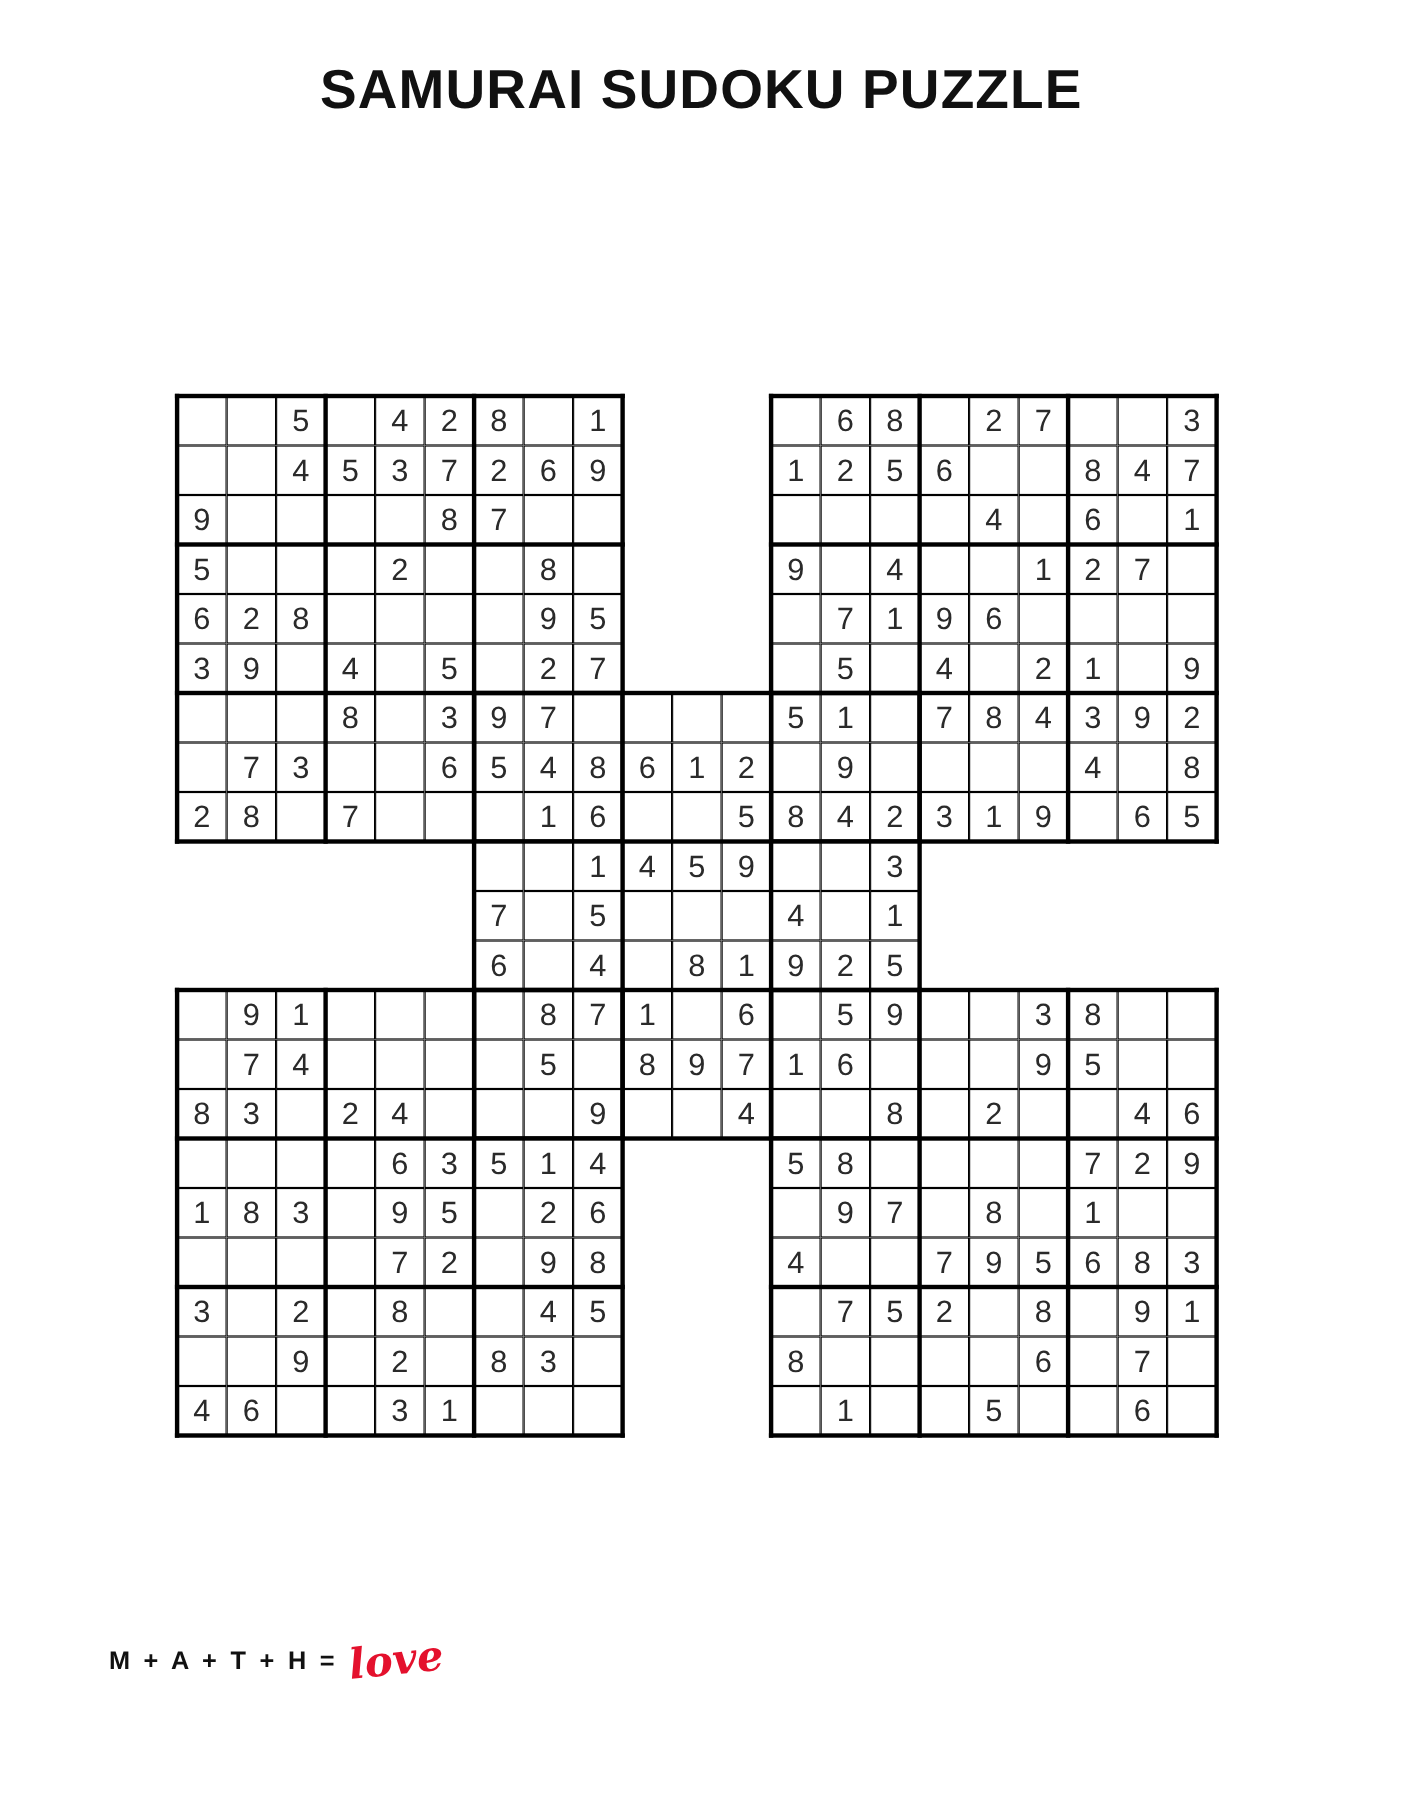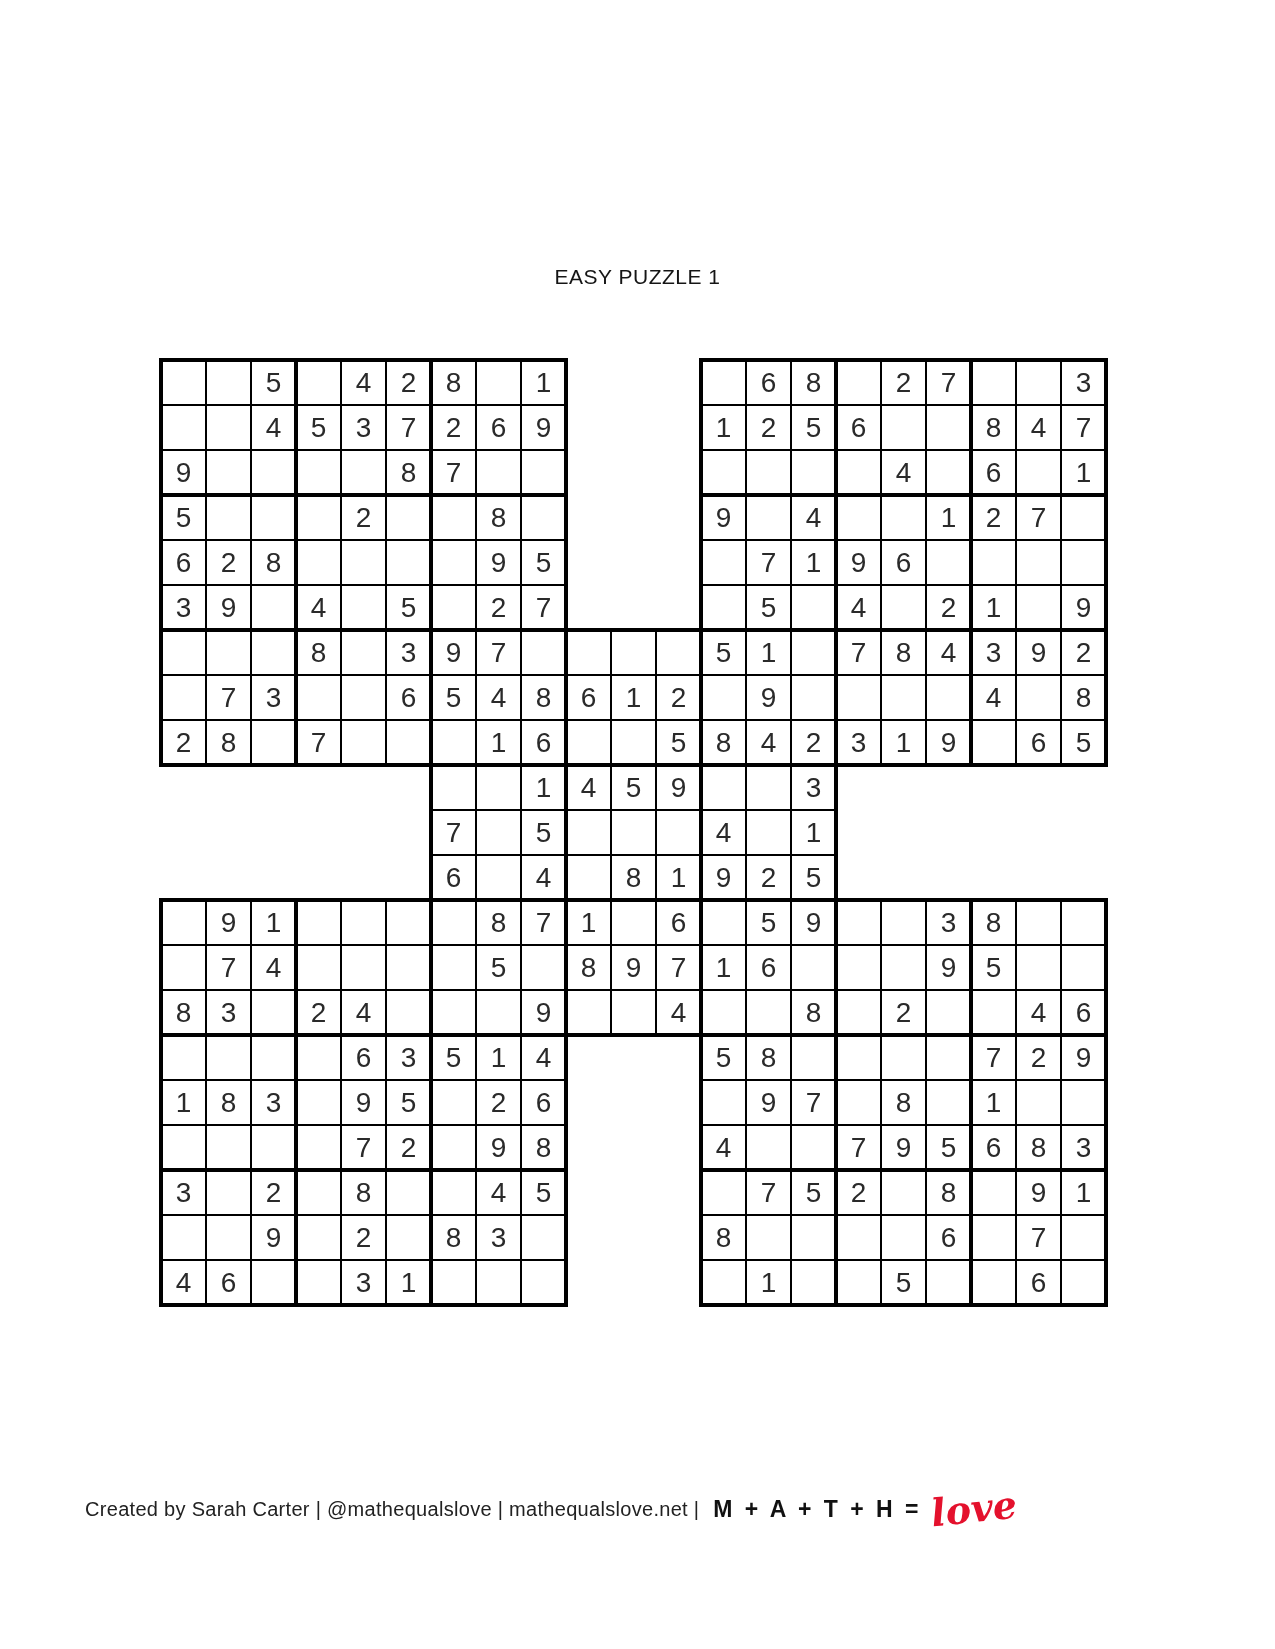--- a/index.html
+++ b/index.html
@@ -99,21 +99,21 @@
     font-size: 38px;
     color: #e4112d;
     transform: rotate(-6deg);
     line-height: 1;
   }
 </style>
 </head>
 <body>
 
 <div class="page">
-  <div class="puzzle-label">EASY PUZZLE 1</div>
+  <h1 class="title">SAMURAI SUDOKU PUZZLE</h1>
 
   <div class="board" id="board">
       <div class="cell" style="left: 0px; top: 0px;"></div>
       <div class="cell" style="left: 45px; top: 0px;"></div>
       <div class="cell" style="left: 90px; top: 0px;">5</div>
       <div class="cell" style="left: 135px; top: 0px;"></div>
       <div class="cell" style="left: 180px; top: 0px;">4</div>
       <div class="cell" style="left: 225px; top: 0px;">2</div>
       <div class="cell" style="left: 270px; top: 0px;">8</div>
       <div class="cell" style="left: 315px; top: 0px;"></div>
@@ -514,19 +514,18 @@
       <div class="thick h" style="top: 538px; left: 538px; width: 409px;"></div>
       <div class="thick v" style="left: 673px; top: 538px; height: 409px;"></div>
       <div class="thick h" style="top: 673px; left: 538px; width: 409px;"></div>
       <div class="thick v" style="left: 808px; top: 538px; height: 409px;"></div>
       <div class="thick h" style="top: 808px; left: 538px; width: 409px;"></div>
       <div class="thick v" style="left: 943px; top: 538px; height: 409px;"></div>
       <div class="thick h" style="top: 943px; left: 538px; width: 409px;"></div>
     </div>
 
   <div class="footer">
-    <span class="credit">Created by Sarah Carter | @mathequalslove | mathequalslove.net |</span>
     <span class="logo">
       <span class="logo-letters">M + A + T + H =</span>
       <span class="logo-love">love</span>
     </span>
   </div>
 </div>
 
 </body></html>

